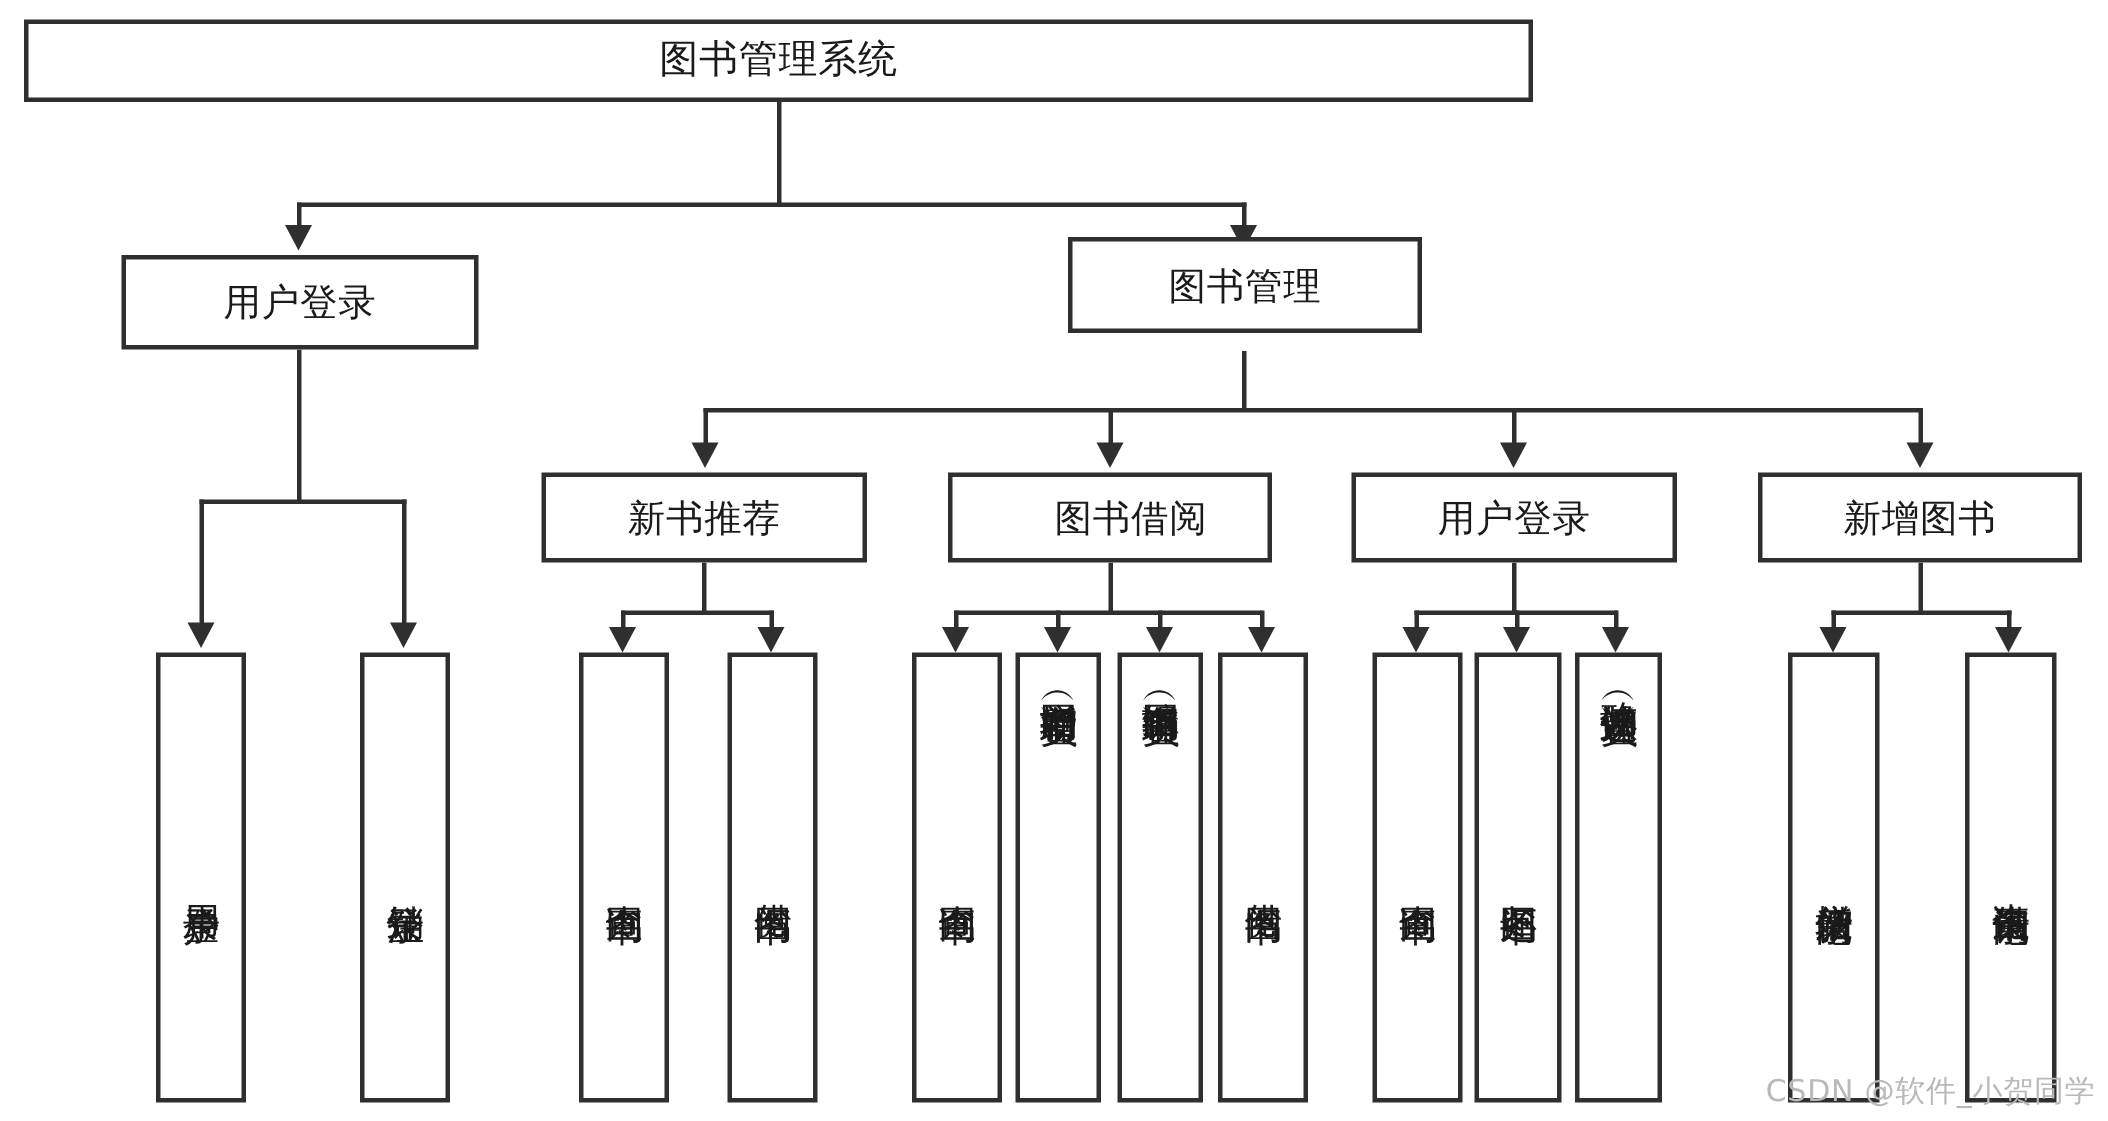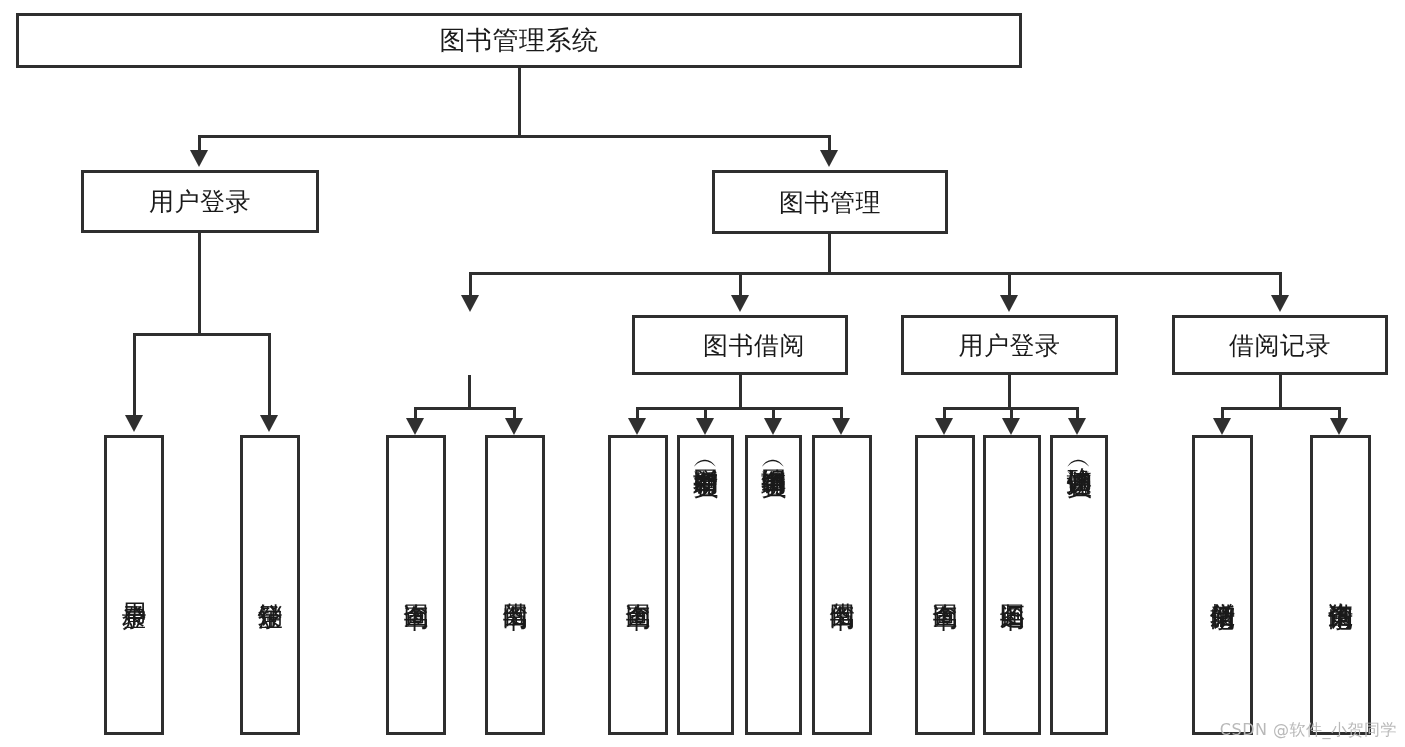--- a/index.html
+++ b/index.html
@@ -76,56 +76,59 @@
     border-left: 9px solid transparent;
     border-right: 9px solid transparent;
     border-top: 17px solid #2f2f2f;
     z-index: 2;
   }
 
   .watermark {
     position: absolute;
     right: 8px;
     bottom: 6px;
-    font-size: 16px;
+    font-size: 20px;
     color: #b9b9b9;
     letter-spacing: 0.5px;
     z-index: 5;
     user-select: none;
     font-family: "DejaVu Sans", "Liberation Sans", sans-serif;
   }
 </style>
 </head>
 <body>
 
 <div id="canvas">
 
   <div class="node h root" style="left:16px; top:13px; width:1006px; height:55px;">
     <span class="label">图书管理系统</span>
   </div>
 
   <div class="node h" style="left:81px; top:170px; width:238px; height:63px;">
     <span class="label">用户登录</span>
   </div>
 
-  <div class="node h" style="left:712px; top:170px; width:236px; height:64px;">
+  <div class="node h" style="left:712px; top:158px; width:236px; height:64px;">
     <span class="label">图书管理</span>
   </div>
 
+  <div class="node h" style="left:361px; top:315px; width:217px; height:60px;">
+    <span class="label">新书推荐</span>
+  </div>
 
   <div class="node h" style="left:632px; top:315px; width:216px; height:60px;padding-left:28px;">
     <span class="label">图书借阅</span>
   </div>
 
   <div class="node h" style="left:901px; top:315px; width:217px; height:60px;">
     <span class="label">用户登录</span>
   </div>
 
   <div class="node h" style="left:1172px; top:315px; width:216px; height:60px;">
-    <span class="label">借阅记录</span>
+    <span class="label">新增图书</span>
   </div>
 
   <div class="node v mid" style="left:104px; top:435px; width:60px; height:300px;">
     <span class="label">用户登录</span>
   </div>
   <div class="node v mid" style="left:240px; top:435px; width:60px; height:300px;">
     <span class="label">注销登录</span>
   </div>
   <div class="node v mid" style="left:386px; top:435px; width:60px; height:300px;">
     <span class="label">查询图书</span>

